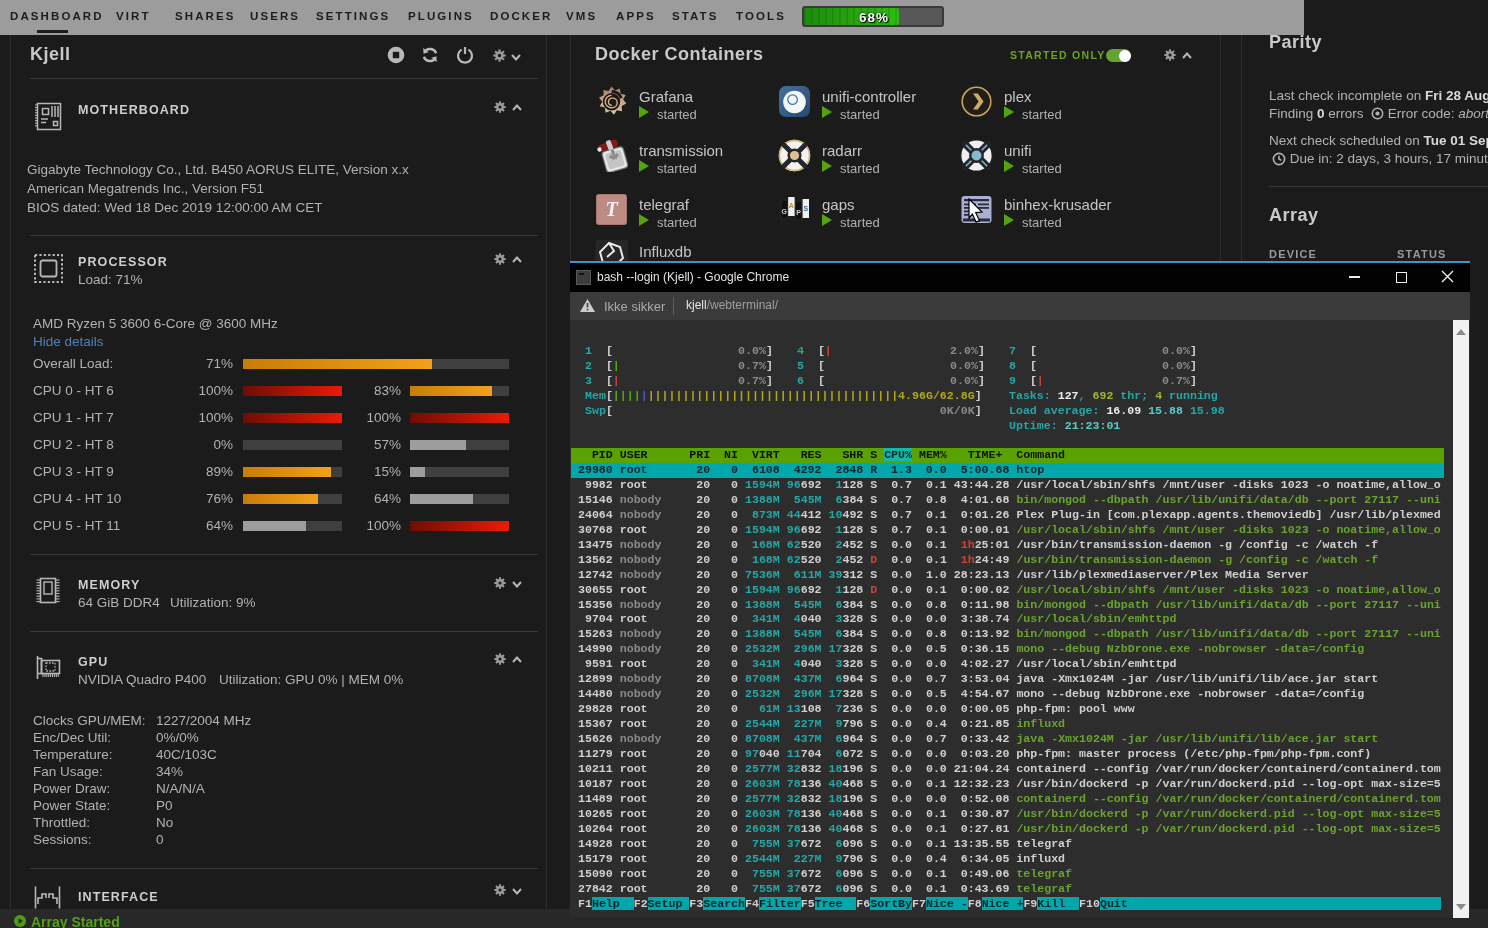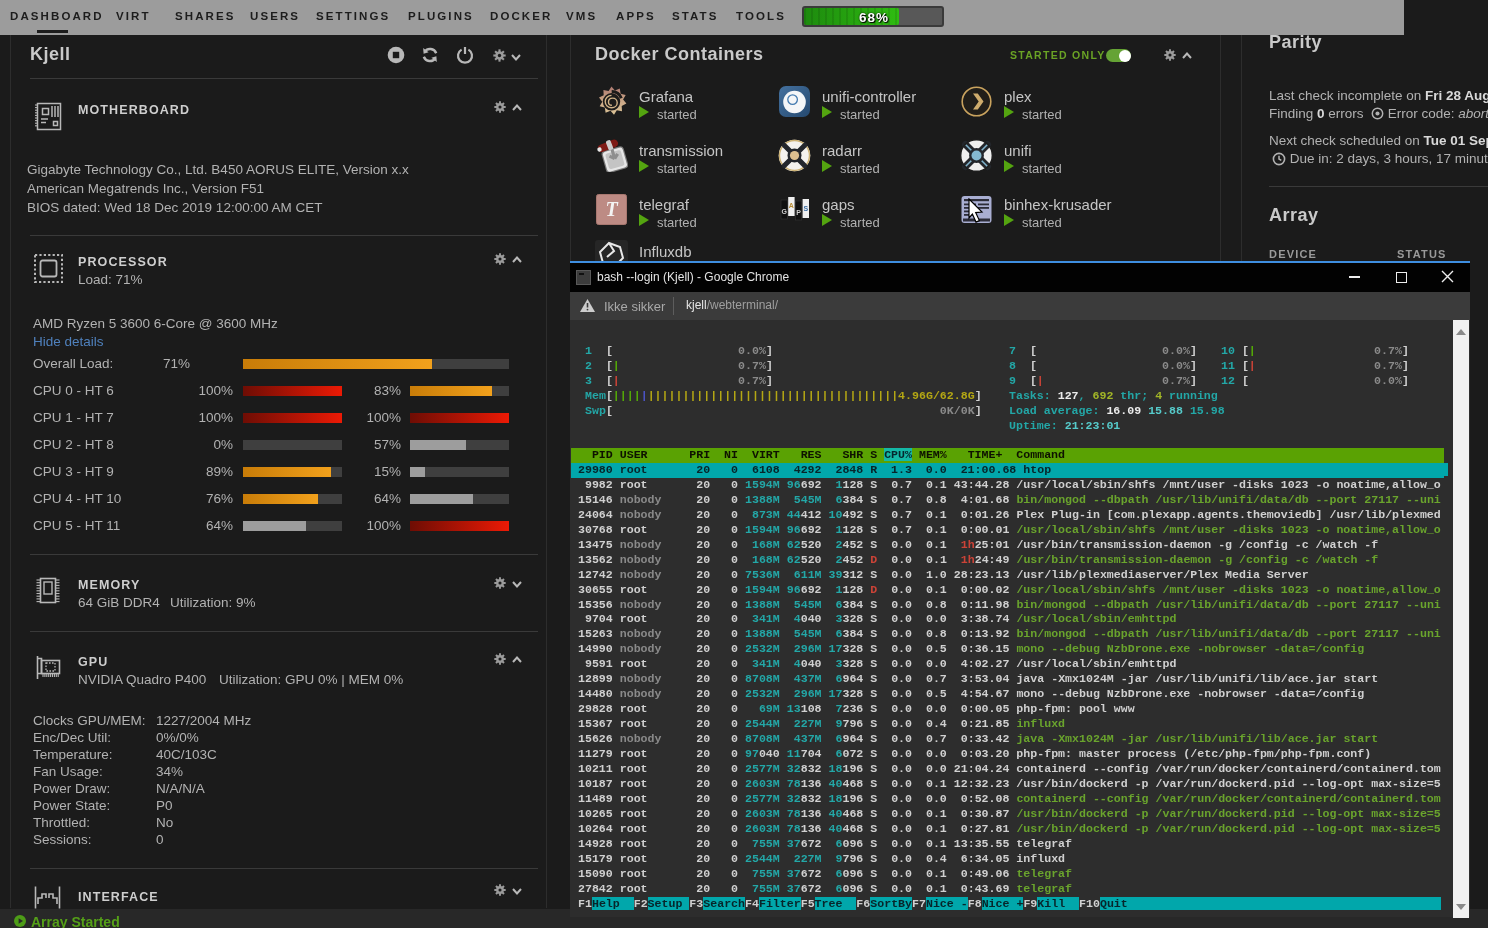--- a/index.html
+++ b/index.html
@@ -1,18 +1,18 @@
 <!DOCTYPE html>
 <html><head><meta charset="utf-8"><style>
 *{margin:0;padding:0;box-sizing:border-box}
 html,body{width:1488px;height:928px;overflow:hidden;background:#1b1b1b;
  font-family:"Liberation Sans",sans-serif}
 body{position:relative}
 .abs{position:absolute}
-.nav{position:absolute;left:0;top:0;width:1404px;height:35px;background:#9c9c9c}
+.nav{position:absolute;left:0;top:0;width:1304px;height:35px;background:#9c9c9c}
 .nav span{position:absolute;top:10px;font-size:11.5px;font-weight:bold;
  letter-spacing:2.1px;color:#1d1d1d}
 .vline{position:absolute;width:1px;background:#2d2d2d;top:35px;height:873px}
 .hr{position:absolute;height:1px;background:#3a3a3a}
 .h1{font-size:18px;font-weight:bold;color:#c9c9c9;letter-spacing:.5px}
 .sect{font-size:12.5px;font-weight:bold;color:#cecece;letter-spacing:1.1px}
 .txt{font-size:13.5px;color:#b2b2b2}
 .bar{position:absolute;height:10px;background:#3f3f3f}
 .fill{position:absolute;left:0;top:0;height:10px}
 .f-or{background:linear-gradient(90deg,#c87c08,#f2a11c)}
@@ -159,21 +159,21 @@
       <line x1="8" y1="8" x2="13.37" y2="2.63"></line>
     </g>
     <circle cx="8" cy="8" r="2.1" fill="#1b1b1b"></circle>
   </svg>
 <svg class="abs" style="left:511px;top:254px" width="12" height="12" viewBox="0 0 12 12">
     <polyline points="2,8 6,3.5 10,8" fill="none" stroke="#b8b8b8" stroke-width="2"></polyline>
   </svg>
 <span class="abs txt" style="left:33px;top:316px">AMD Ryzen 5 3600 6-Core @ 3600 MHz</span>
 <span class="abs" style="left:33px;top:334px;font-size:13.5px;color:#4f81bd">Hide details</span>
 <span class="abs txt" style="left:33px;top:356px">Overall Load:</span>
-<span class="abs txt" style="left:163px;top:356px;width:70px;text-align:left">71%</span>
+<span class="abs txt" style="left:163px;top:356px;width:70px;text-align:right">71%</span>
 <div class="bar" style="left:243px;top:359px;width:266px">
     <div class="fill f-or" style="width:189px"></div>
   </div>
 <span class="abs txt" style="left:33px;top:383px">CPU 0 - HT 6</span>
 <span class="abs txt" style="left:163px;top:383px;width:70px;text-align:right">100%</span>
 <div class="bar" style="left:243px;top:386px;width:99px">
     <div class="fill f-rd" style="width:99px"></div>
   </div>
 <span class="abs txt" style="left:341px;top:383px;width:60px;text-align:right">83%</span>
 <div class="bar" style="left:410px;top:386px;width:99px">
@@ -546,51 +546,51 @@
       <path d="M8.5 5v4.5" stroke="#3b3b3b" stroke-width="1.6"></path>
       <circle cx="8.5" cy="11.6" r="0.9" fill="#3b3b3b"></circle>
     </svg>
 <span class="abs" style="left:34px;top:38px;font-size:13px;color:#a9a9a9">Ikke sikker</span>
 <div class="abs" style="left:103px;top:36px;width:1px;height:18px;background:#5d5d5d"></div>
 <span class="abs" style="left:116px;top:37px;font-size:12px;color:#e6e6e6">kjell<span style="color:#9f9f9f">/webterminal/</span></span>
 <div class="abs" style="left:0;top:59px;width:900px;height:597px;background:#2d2d2d"></div>
 <pre class="mono abs" style="left:15px;top:83px;color:#d0d0d0"><span class="cy">1  </span><span class="wh">[</span>                  <span class="dim">0.0%</span><span class="wh">]</span>
 <span class="cy">2  </span><span class="wh">[</span><span class="gtk">|</span>                 <span class="dim">0.7%</span><span class="wh">]</span>
 <span class="cy">3  </span><span class="wh">[</span><span class="red2">|</span>                 <span class="dim">0.7%</span><span class="wh">]</span></pre>
+<pre class="mono abs" style="left:227px;top:83px;color:#d0d0d0"><span class="cy">4  </span><span class="wh">[</span><span class="red2">|</span>                 <span class="dim">2.0%</span><span class="wh">]</span>
+<span class="cy">5  </span><span class="wh">[</span>                  <span class="dim">0.0%</span><span class="wh">]</span>
+<span class="cy">6  </span><span class="wh">[</span>                  <span class="dim">0.0%</span><span class="wh">]</span></pre>
 <pre class="mono abs" style="left:439px;top:83px;color:#d0d0d0"><span class="cy">7  </span><span class="wh">[</span>                  <span class="dim">0.0%</span><span class="wh">]</span>
 <span class="cy">8  </span><span class="wh">[</span>                  <span class="dim">0.0%</span><span class="wh">]</span>
 <span class="cy">9  </span><span class="wh">[</span><span class="red2">|</span>                 <span class="dim">0.7%</span><span class="wh">]</span></pre>
-<pre class="mono abs" style="left:651px;top:83px;color:#d0d0d0"><span class="cy">10 </span><span class="wh">[</span><span class="gtk">|</span>                 <span class="dim">0.7%</span><span class="wh">]</span>
-<span class="cy">11 </span><span class="wh">[</span><span class="red2">|</span>                 <span class="dim">0.7%</span><span class="wh">]</span>
-<span class="cy">12 </span><span class="wh">[</span>                  <span class="dim">0.0%</span><span class="wh">]</span></pre>
 <pre class="mono abs" style="left:15px;top:128px;color:#d0d0d0"><span class="cy">Mem</span><span class="wh">[</span><span class="gtk">||||</span><span class="btk">|</span><span class="yel">||||||||||||||||||||||||||||||||||||4.96G/62.8G</span><span class="wh">]</span>
 <span class="cy">Swp</span><span class="wh">[</span>                                               <span class="dim">0K/0K</span><span class="wh">]</span></pre>
 <pre class="mono abs" style="left:439px;top:128px;color:#d0d0d0"><span class="cy">Tasks: </span><span class="wb">127</span><span class="cy">, </span><span class="gb">692</span><span class="cy"> thr; </span><span class="gb">4</span><span class="cy"> running</span>
 <span class="cy">Load average: </span><span class="wb">16.09 </span><span class="cyb">15.88 </span><span class="cy">15.98</span>
 <span class="cy">Uptime: </span><span class="cyb">21:23:01</span></pre>
 <div class="abs" style="left:1px;top:187px;width:873px;height:15px;background:#5aa203"></div>
 <div class="abs" style="left:1px;top:202px;width:873px;height:15px;background:#01a7ab"></div>
 <pre class="mono abs" style="left:8px;top:187px;color:#d0d0d0"><span class="hdr">  PID USER      PRI  NI  VIRT   RES   SHR S </span><span class="hdrsel">CPU%</span><span class="hdr"> MEM%   TIME+  Command                                                      </span>
-<span class="sel">29980 root       20   0  6108  4292  2848 R  1.3  0.0  21:00.68 htop                                                         </span>
+<span class="sel">29980 root       20   0  6108  4292  2848 R  1.3  0.0  5:00.68 htop                                                         </span>
  9982 root       20   0 <span class="cy">1594M</span> <span class="cy">96</span>692  <span class="cy">1</span>128 S  0.7  0.1 43:44.28 /usr/local/sbin/shfs /mnt/user -disks 1023 -o noatime,allow_o
 15146 <span class="dim">nobody   </span>  20   0 <span class="cy">1388M</span>  <span class="cy">545M</span>  <span class="cy">6</span>384 S  0.7  0.8  4:01.68 <span class="grn">bin/mongod --dbpath /usr/lib/unifi/data/db --port 27117 --uni</span>
 24064 <span class="dim">nobody   </span>  20   0  <span class="cy">873M</span> <span class="cy">44</span>412 <span class="cy">10</span>492 S  0.7  0.1  0:01.26 Plex Plug-in [com.plexapp.agents.themoviedb] /usr/lib/plexmed
 30768 root       20   0 <span class="cy">1594M</span> <span class="cy">96</span>692  <span class="cy">1</span>128 S  0.7  0.1  0:00.01 <span class="grn">/usr/local/sbin/shfs /mnt/user -disks 1023 -o noatime,allow_o</span>
 13475 <span class="dim">nobody   </span>  20   0  <span class="cy">168M</span> <span class="cy">62</span>520  <span class="cy">2</span>452 S  0.0  0.1  <span class="red">1h</span>25:01 /usr/bin/transmission-daemon -g /config -c /watch -f         
 13562 <span class="dim">nobody   </span>  20   0  <span class="cy">168M</span> <span class="cy">62</span>520  <span class="cy">2</span>452 <span class="red">D</span>  0.0  0.1  <span class="red">1h</span>24:49 <span class="grn">/usr/bin/transmission-daemon -g /config -c /watch -f         </span>
 12742 <span class="dim">nobody   </span>  20   0 <span class="cy">7536M</span>  <span class="cy">611M</span> <span class="cy">39</span>312 S  0.0  1.0 28:23.13 /usr/lib/plexmediaserver/Plex Media Server                   
 30655 root       20   0 <span class="cy">1594M</span> <span class="cy">96</span>692  <span class="cy">1</span>128 <span class="red">D</span>  0.0  0.1  0:00.02 <span class="grn">/usr/local/sbin/shfs /mnt/user -disks 1023 -o noatime,allow_o</span>
 15356 <span class="dim">nobody   </span>  20   0 <span class="cy">1388M</span>  <span class="cy">545M</span>  <span class="cy">6</span>384 S  0.0  0.8  0:11.98 <span class="grn">bin/mongod --dbpath /usr/lib/unifi/data/db --port 27117 --uni</span>
  9704 root       20   0  <span class="cy">341M</span>  <span class="cy">4</span>040  <span class="cy">3</span>328 S  0.0  0.0  3:38.74 <span class="grn">/usr/local/sbin/emhttpd                                      </span>
 15263 <span class="dim">nobody   </span>  20   0 <span class="cy">1388M</span>  <span class="cy">545M</span>  <span class="cy">6</span>384 S  0.0  0.8  0:13.92 <span class="grn">bin/mongod --dbpath /usr/lib/unifi/data/db --port 27117 --uni</span>
 14990 <span class="dim">nobody   </span>  20   0 <span class="cy">2532M</span>  <span class="cy">296M</span> <span class="cy">17</span>328 S  0.0  0.5  0:36.15 <span class="grn">mono --debug NzbDrone.exe -nobrowser -data=/config           </span>
  9591 root       20   0  <span class="cy">341M</span>  <span class="cy">4</span>040  <span class="cy">3</span>328 S  0.0  0.0  4:02.27 /usr/local/sbin/emhttpd                                      
 12899 <span class="dim">nobody   </span>  20   0 <span class="cy">8708M</span>  <span class="cy">437M</span>  <span class="cy">6</span>964 S  0.0  0.7  3:53.04 java -Xmx1024M -jar /usr/lib/unifi/lib/ace.jar start         
 14480 <span class="dim">nobody   </span>  20   0 <span class="cy">2532M</span>  <span class="cy">296M</span> <span class="cy">17</span>328 S  0.0  0.5  4:54.67 mono --debug NzbDrone.exe -nobrowser -data=/config           
-29828 root       20   0   <span class="cy">69M</span> <span class="cy">13</span>108  <span class="cy">7</span>236 S  0.0  0.0  0:00.05 php-fpm: pool www                                            
+29828 root       20   0   <span class="cy">61M</span> <span class="cy">13</span>108  <span class="cy">7</span>236 S  0.0  0.0  0:00.05 php-fpm: pool www                                            
 15367 root       20   0 <span class="cy">2544M</span>  <span class="cy">227M</span>  <span class="cy">9</span>796 S  0.0  0.4  0:21.85 <span class="grn">influxd                                                      </span>
 15626 <span class="dim">nobody   </span>  20   0 <span class="cy">8708M</span>  <span class="cy">437M</span>  <span class="cy">6</span>964 S  0.0  0.7  0:33.42 <span class="grn">java -Xmx1024M -jar /usr/lib/unifi/lib/ace.jar start         </span>
 11279 root       20   0 <span class="cy">97</span>040 <span class="cy">11</span>704  <span class="cy">6</span>072 S  0.0  0.0  0:03.20 php-fpm: master process (/etc/php-fpm/php-fpm.conf)          
 10211 root       20   0 <span class="cy">2577M</span> <span class="cy">32</span>832 <span class="cy">18</span>196 S  0.0  0.0 21:04.24 containerd --config /var/run/docker/containerd/containerd.tom
 10187 root       20   0 <span class="cy">2603M</span> <span class="cy">78</span>136 <span class="cy">40</span>468 S  0.0  0.1 12:32.23 /usr/bin/dockerd -p /var/run/dockerd.pid --log-opt max-size=5
 11489 root       20   0 <span class="cy">2577M</span> <span class="cy">32</span>832 <span class="cy">18</span>196 S  0.0  0.0  0:52.08 <span class="grn">containerd --config /var/run/docker/containerd/containerd.tom</span>
 10265 root       20   0 <span class="cy">2603M</span> <span class="cy">78</span>136 <span class="cy">40</span>468 S  0.0  0.1  0:30.87 <span class="grn">/usr/bin/dockerd -p /var/run/dockerd.pid --log-opt max-size=5</span>
 10264 root       20   0 <span class="cy">2603M</span> <span class="cy">78</span>136 <span class="cy">40</span>468 S  0.0  0.1  0:27.81 <span class="grn">/usr/bin/dockerd -p /var/run/dockerd.pid --log-opt max-size=5</span>
 14928 root       20   0  <span class="cy">755M</span> <span class="cy">37</span>672  <span class="cy">6</span>096 S  0.0  0.1 13:35.55 telegraf                                                     
 15179 root       20   0 <span class="cy">2544M</span>  <span class="cy">227M</span>  <span class="cy">9</span>796 S  0.0  0.4  6:34.05 influxd                                                      

